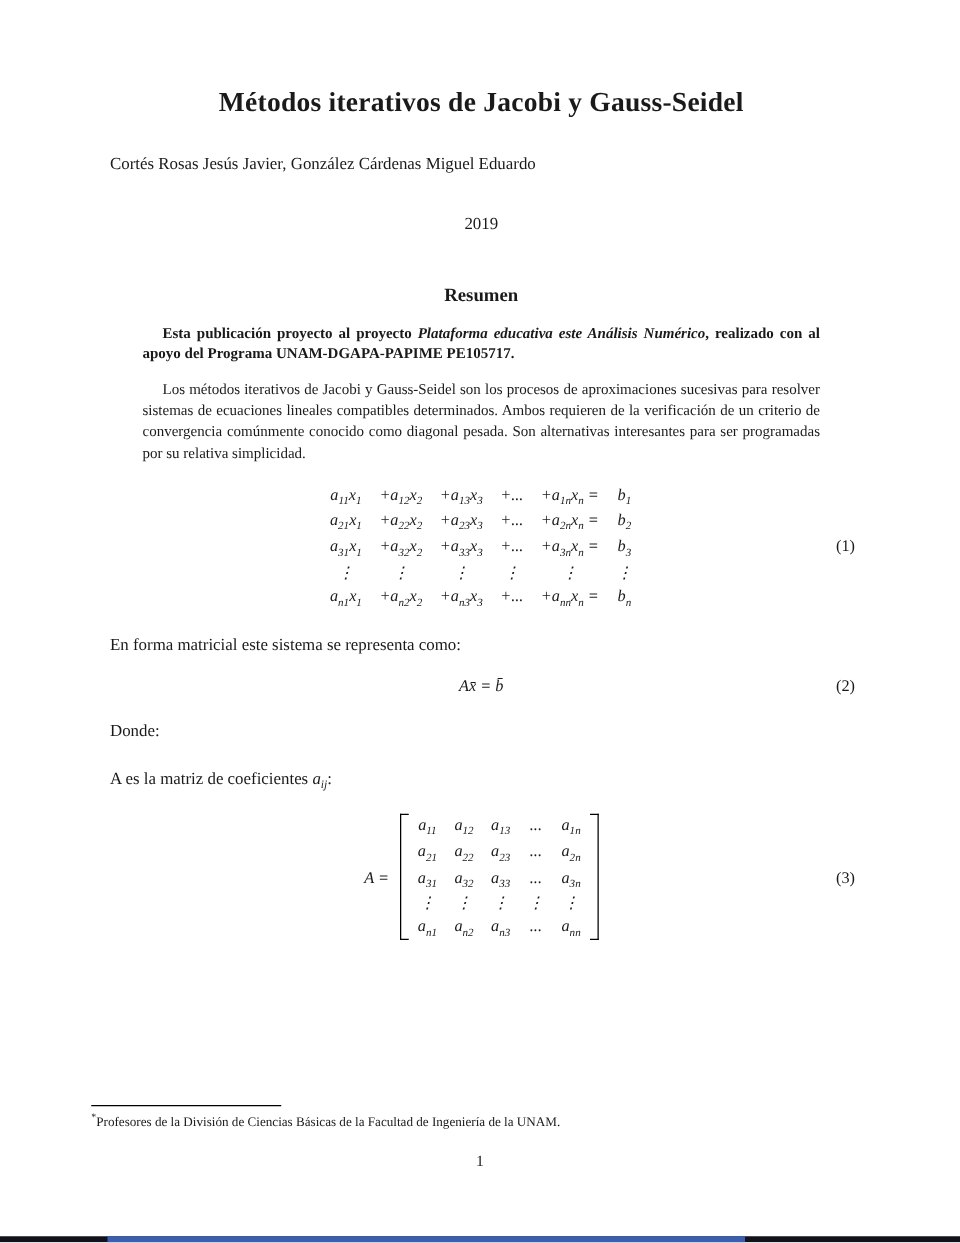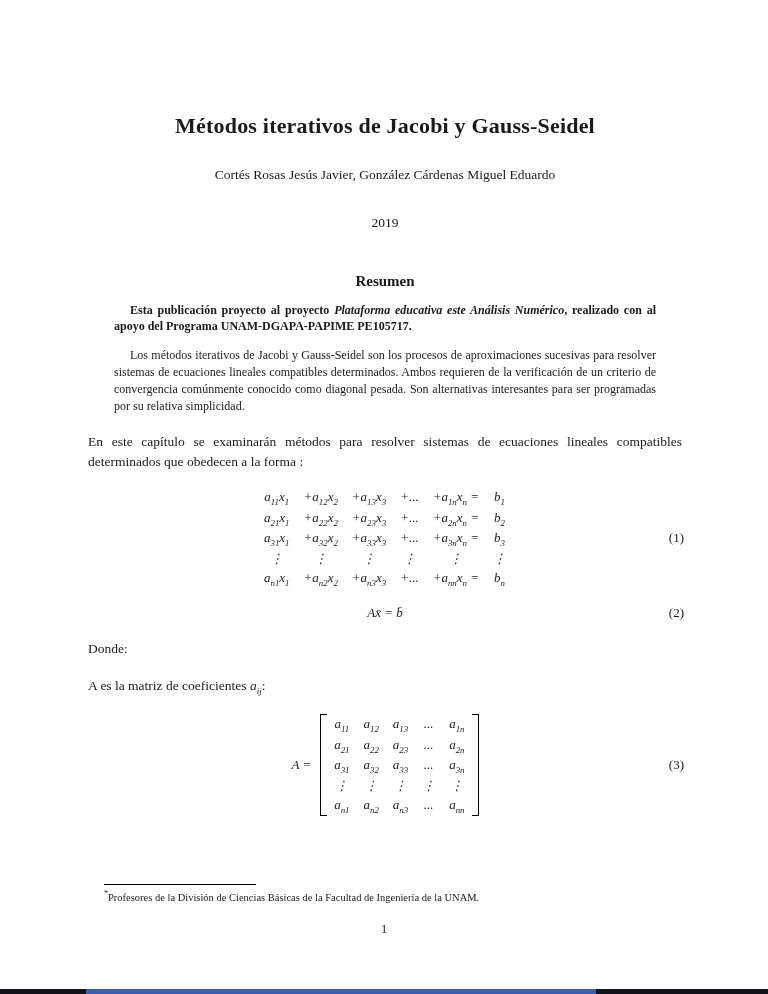--- a/index.html
+++ b/index.html
@@ -7,31 +7,31 @@
   .page {
     position: relative;
     width: 768px;
     height: 994px;
     background: #ffffff;
     color: #1a1a1a;
     font-family: "Liberation Serif", "DejaVu Serif", serif;
     overflow: hidden;
     margin: 0 auto;
   }
-  .content { padding: 113px 86px 0 88px; }
+  .content { padding: 69px 86px 0 88px; }
 
   .title {
     text-align: center;
     font-size: 22px;
     font-weight: bold;
     letter-spacing: 0.2px;
   }
   .authors {
     margin-top: 26px;
-    text-align: center;
+    text-align: left;
     font-size: 13.5px;
     line-height: 1.45;
   }
   .author-note {
     vertical-align: super;
     font-size: 9px;
   }
   .date { margin-top: 30px; text-align: center; font-size: 13.5px; }
 
   .abstract-heading {
@@ -90,21 +90,21 @@
     font-style: italic;
     padding-right: 9px;
     white-space: nowrap;
   }
   .bracket { width: 7px; }
   .bracket-left  { border-left: 1.5px solid #000; border-top: 1.5px solid #000; border-bottom: 1.5px solid #000; }
   .bracket-right { border-right: 1.5px solid #000; border-top: 1.5px solid #000; border-bottom: 1.5px solid #000; }
 
   .footnote {
     position: absolute;
-    left: 104px;
+    left: 73px;
     top: 884px;
     width: 596px;
     font-size: 10.5px;
     line-height: 1.35;
   }
   .footnote-rule {
     width: 152px;
     border-top: 1px solid #000;
     margin-bottom: 4px;
   }
@@ -146,21 +146,20 @@
 
     <div class="date">2019</div>
 
     <div class="abstract-heading">Resumen</div>
 
     <div class="abstract">
       <p class="p1"><span>Esta publicación proyecto al proyecto </span><span class="proj">Plataforma educativa este Análisis Numérico</span><span>, realizado con al apoyo del Programa UNAM-DGAPA-PAPIME PE105717.</span></p>
       <p class="p2">Los métodos iterativos de Jacobi y Gauss-Seidel son los procesos de aproximaciones sucesivas para resolver sistemas de ecuaciones lineales compatibles determinados. Ambos requieren de la verificación de un criterio de convergencia comúnmente conocido como diagonal pesada. Son alternativas interesantes para ser programadas por su relativa simplicidad.</p>
     </div>
 
-    <p class="body-par">En este capítulo se examinarán métodos para resolver sistemas de ecuaciones lineales compatibles determinados que obedecen a la forma :</p>
 
     <div class="equation">
       <div class="eq-grid"><div class="eq-row">
             <span class="eq-cell">a<sub>11</sub>x<sub>1</sub></span>
             <span class="eq-cell">+a<sub>12</sub>x<sub>2</sub></span>
             <span class="eq-cell">+a<sub>13</sub>x<sub>3</sub></span>
             <span class="eq-cell">+...</span>
             <span class="eq-cell">+a<sub>1n</sub>x<sub>n</sub> =</span>
             <span class="eq-cell">b<sub>1</sub></span>
           </div><div class="eq-row">
@@ -188,20 +187,21 @@
             <span class="eq-cell">a<sub>n1</sub>x<sub>1</sub></span>
             <span class="eq-cell">+a<sub>n2</sub>x<sub>2</sub></span>
             <span class="eq-cell">+a<sub>n3</sub>x<sub>3</sub></span>
             <span class="eq-cell">+...</span>
             <span class="eq-cell">+a<sub>nn</sub>x<sub>n</sub> =</span>
             <span class="eq-cell">b<sub>n</sub></span>
           </div></div>
       <span class="eq-number">(1)</span>
     </div>
 
+    <p class="body-par">En forma matricial este sistema se representa como:</p>
 
     <div class="equation">
       <span class="eq-inline">Ax̄ = b̄</span>
       <span class="eq-number">(2)</span>
     </div>
 
     <p class="body-par">Donde:</p>
 
     <p class="body-par"><span>A es la matriz de coeficientes </span><span class="eq-inline">a<sub>ij</sub></span><span>:</span></p>
 

